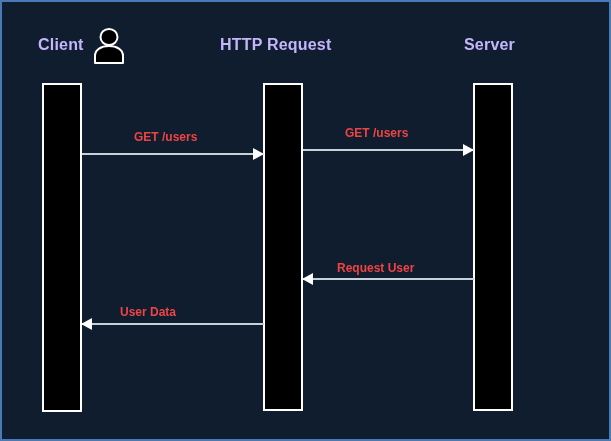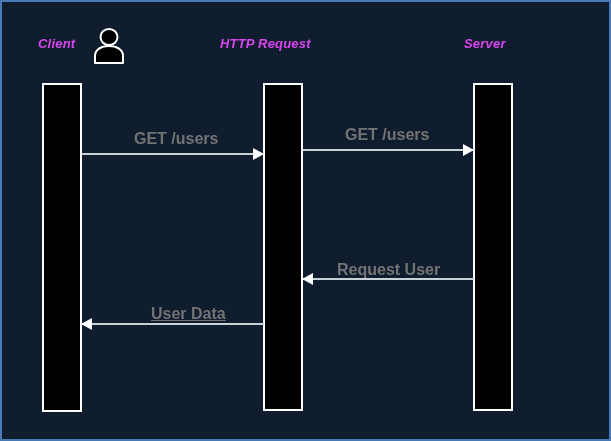--- a/index.html
+++ b/index.html
@@ -15,27 +15,26 @@
     width: 611px;
     height: 441px;
     background: #0f1d2e;
     border: 2px solid #4a7ab5;
     box-sizing: border-box;
     overflow: hidden;
   }
   
   .participant-label {
     position: absolute;
-    color: #d946ef;
-    font-size: 13px;
+    color: #c4b5fd;
+    font-size: 16px;
     font-weight: bold;
     letter-spacing: 0.2px;
     white-space: nowrap;
     font-family: "Liberation Sans", sans-serif;
-    font-style: italic;
   }
   #label-client   { left: 36px;  top: 34px; }
   #label-http     { left: 218px; top: 34px; }
   #label-server   { left: 462px; top: 34px; }
 
   .actor-icon {
     position: absolute;
     left: 90px;
     top: 26px;
     width: 34px;
@@ -67,22 +66,22 @@
     border-bottom: 6px solid transparent;
   }
   .arrow-head.right {
     border-left: 11px solid #ffffff;
   }
   .arrow-head.left {
     border-right: 11px solid #ffffff;
   }
   .message-label {
     position: absolute;
-    color: #737373;
-    font-size: 16px;
+    color: #ef4444;
+    font-size: 12px;
     font-weight: bold;
     white-space: nowrap;
     font-family: "Liberation Sans", sans-serif;
   }
 
   
   #msg1-line  { left: 80px;  top: 151px; width: 182px; }
   #msg1-arrow { left: 251px; top: 146px; }
   #msg1-label { left: 132px; top: 128px; }
 
@@ -92,21 +91,21 @@
   #msg2-label { left: 343px; top: 124px; }
 
   
   #msg3-line  { left: 301px; top: 276px; width: 171px; }
   #msg3-arrow { left: 300px; top: 271px; }
   #msg3-label { left: 335px; top: 259px; }
 
   
   #msg4-line  { left: 80px;  top: 321px; width: 182px; }
   #msg4-arrow { left: 79px;  top: 316px; }
-  #msg4-label { left: 149px; top: 303px; text-decoration: underline; }
+  #msg4-label { left: 118px; top: 303px; }
 </style>
 </head>
 <body>
 
 <div id="canvas">
 
   <div class="participant-label" id="label-client">Client</div>
 
   <div class="actor-icon">
     <svg width="34" height="36" viewBox="0 0 34 36" xmlns="http://www.w3.org/2000/svg">

